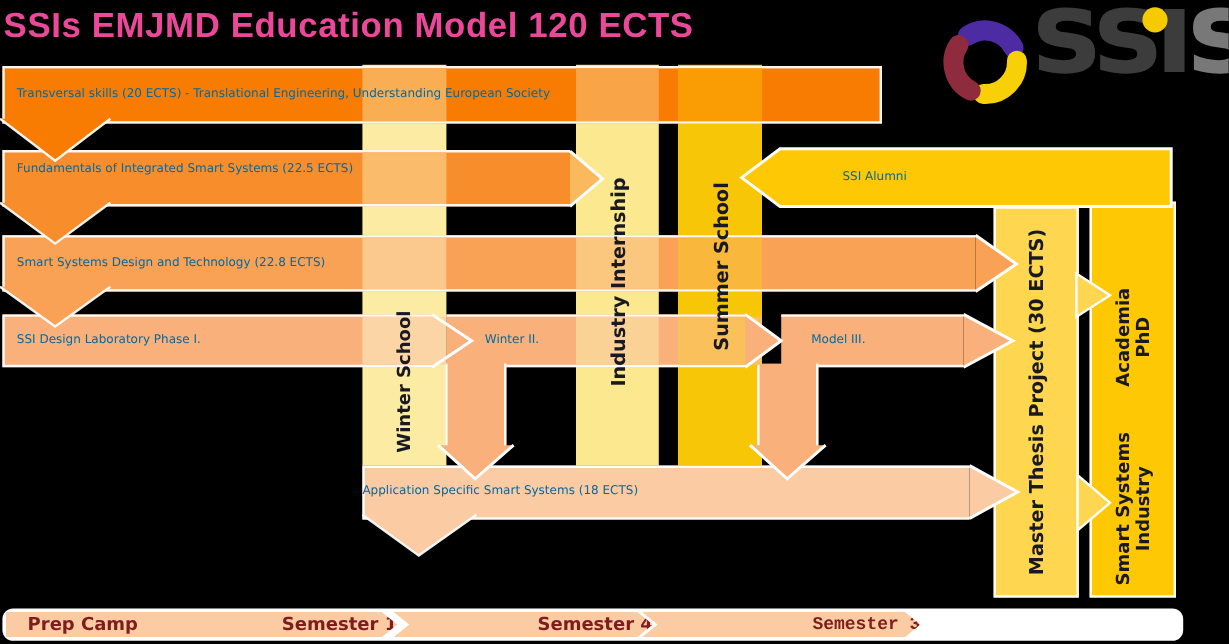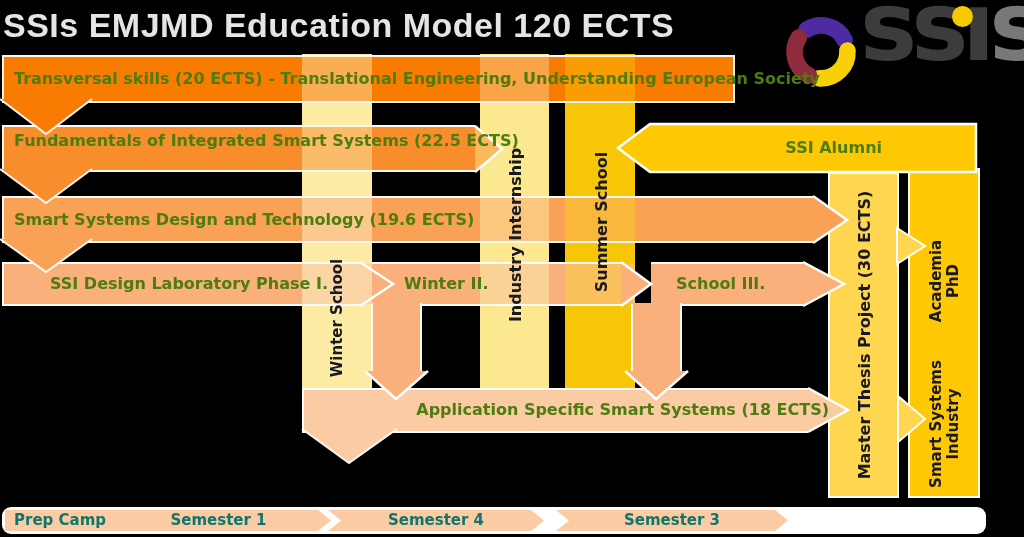--- a/index.html
+++ b/index.html
@@ -5,38 +5,38 @@
   html,body{margin:0;padding:0;background:#000;}
   #canvas{position:relative;width:1024px;height:537px;background:#000;overflow:hidden;
           font-family:"DejaVu Sans","Liberation Sans",sans-serif;}
   .abs{position:absolute;}
   .band{position:absolute;box-sizing:border-box;border:2px solid rgba(255,255,255,0.93);}
   .noR{border-right:none;}
   .noLR{border-left:none;border-right:none;}
   .ovl{position:absolute;}
   .vstripe{position:absolute;box-sizing:border-box;border-left:2px solid rgba(255,255,255,0.93);
            border-right:2px solid rgba(255,255,255,0.93);background:#F9B07A;}
-  .lbl{position:absolute;font-weight:bold;font-size:16px;color:#4d7c0f;height:18px;line-height:18px;white-space:nowrap;z-index:50;}
-  .lblc{text-align:right;}
+  .lbl{position:absolute;font-weight:normal;font-size:10px;color:#0369a1;height:18px;line-height:18px;white-space:nowrap;z-index:50;}
+  .lblc{text-align:left;}
   .vlabel{position:absolute;font-weight:bold;color:#191922;white-space:nowrap;z-index:50;
           transform:translate(-50%,-50%) rotate(-90deg);}
   .vlabel2{position:absolute;font-weight:bold;color:#191922;z-index:50;text-align:center;line-height:1.15;
           transform:translate(-50%,-50%) rotate(-90deg);white-space:nowrap;}
-  #title{position:absolute;left:3px;top:6px;font-size:34px;font-weight:bold;color:#e5e5e5;
+  #title{position:absolute;left:3px;top:6px;font-size:29px;font-weight:bold;color:#ec4899;
          font-family:"Liberation Sans",sans-serif;z-index:50;letter-spacing:0.5px;}
   #shapes{position:absolute;left:0;top:0;z-index:40;}
   #logo-text{position:absolute;left:860px;top:-21px;font-size:96px;font-weight:bold;color:#3C3C3C;
              letter-spacing:-6px;z-index:50;line-height:1;}
   #logo-text .tail{color:#787878;}
   #logo-dot{position:absolute;left:952px;top:6px;width:21px;height:21px;border-radius:50%;
             background:#F5CB00;z-index:51;}
   #timeline{position:absolute;left:2px;top:507px;width:984px;height:27px;background:#fff;
             border-radius:9px;z-index:60;overflow:hidden;}
   .tseg{position:absolute;top:3px;height:21px;background:#FBCBA4;font-weight:bold;font-size:15px;
-        color:#0f766e;line-height:21px;text-align:center;}
+        color:#7f1d1d;line-height:21px;text-align:right;}
   .clipMid{clip-path:polygon(0 0,calc(100% - 13px) 0,100% 50%,calc(100% - 13px) 100%,0 100%,13px 50%);}
   .clipFirst{clip-path:polygon(0 0,calc(100% - 13px) 0,100% 50%,calc(100% - 13px) 100%,0 100%);}
   .clipLast{clip-path:polygon(0 0,100% 0,100% 100%,0 100%,13px 50%);}
 </style>
 </head>
 <body>
 
 <div id="canvas">
 
   <div id="title">SSIs EMJMD Education Model 120 ECTS</div>
@@ -109,40 +109,40 @@
     <polyline points="625,371 656,399 688,371" fill="none" stroke="#fff" stroke-width="2.5"></polyline>
 
     <polygon points="897,228 925,246 897,264" fill="#FFD64F" stroke="#fff" stroke-width="2"></polygon>
     <polygon points="898,396 925,419 898,442" fill="#FFD64F" stroke="#fff" stroke-width="2"></polygon>
 
     <polygon points="618,148 650,124 976,124 976,172 650,172" fill="#FFC805" stroke="#fff" stroke-width="2.5"></polygon>
   </svg>
 
   <div class="lbl" style="left:14px;top:70px;">Transversal skills (20 ECTS) - Translational Engineering, Understanding European Society</div>
   <div class="lbl" style="left:14px;top:132px;">Fundamentals of Integrated Smart Systems (22.5 ECTS)</div>
-  <div class="lbl" style="left:14px;top:211px;">Smart Systems Design and Technology (19.6 ECTS)</div>
-  <div class="lbl" style="left:14px;top:275px;margin-left:36px;">SSI Design Laboratory Phase I.</div>
+  <div class="lbl" style="left:14px;top:211px;">Smart Systems Design and Technology (22.8 ECTS)</div>
+  <div class="lbl" style="left:14px;top:275px;">SSI Design Laboratory Phase I.</div>
   <div class="lbl" style="left:404px;top:275px;">Winter II.</div>
-  <div class="lbl" style="left:676px;top:275px;">School III.</div>
-  <div class="lbl lblc" style="left:302px;top:401px;width:506px;padding-left:21px;">Application Specific Smart Systems (18 ECTS)</div>
+  <div class="lbl" style="left:676px;top:275px;">Model III.</div>
+  <div class="lbl lblc" style="left:302px;top:401px;width:506px;">Application Specific Smart Systems (18 ECTS)</div>
   <div class="lbl lblc" style="left:702px;top:139px;width:180px;">SSI Alumni</div>
 
   <div class="vlabel" style="left:337px;top:318px;font-size:15px;">Winter School</div>
   <div class="vlabel" style="left:515px;top:235px;font-size:16px;">Industry Internship</div>
   <div class="vlabel" style="left:601px;top:222px;font-size:16px;">Summer School</div>
   <div class="vlabel" style="left:864px;top:335px;font-size:16px;">Master Thesis Project (30 ECTS)</div>
   <div class="vlabel2" style="left:945px;top:281px;font-size:15px;">
     <div>Academia</div>
     <div>PhD</div>
   </div>
   <div class="vlabel2" style="left:945px;top:424px;font-size:15px;">
     <div>Smart Systems</div>
     <div>Industry</div>
   </div>
 
   <div id="timeline">
     <div class="tseg clipFirst" style="left:3px;width:116px;padding-right:6px;box-sizing:border-box;">Prep Camp</div>
     <div class="tseg clipMid" style="left:104px;width:225px;">Semester 1</div>
     <div class="tseg clipMid" style="left:326px;width:216px;">Semester 4</div>
-    <div class="tseg clipMid" style="left:554px;width:232px;">Semester 3</div>
+    <div class="tseg clipMid" style="left:533px;width:232px;font-family:Liberation Mono, monospace;">Semester 3</div>
   </div>
 
 </div>
 
 </body></html>

